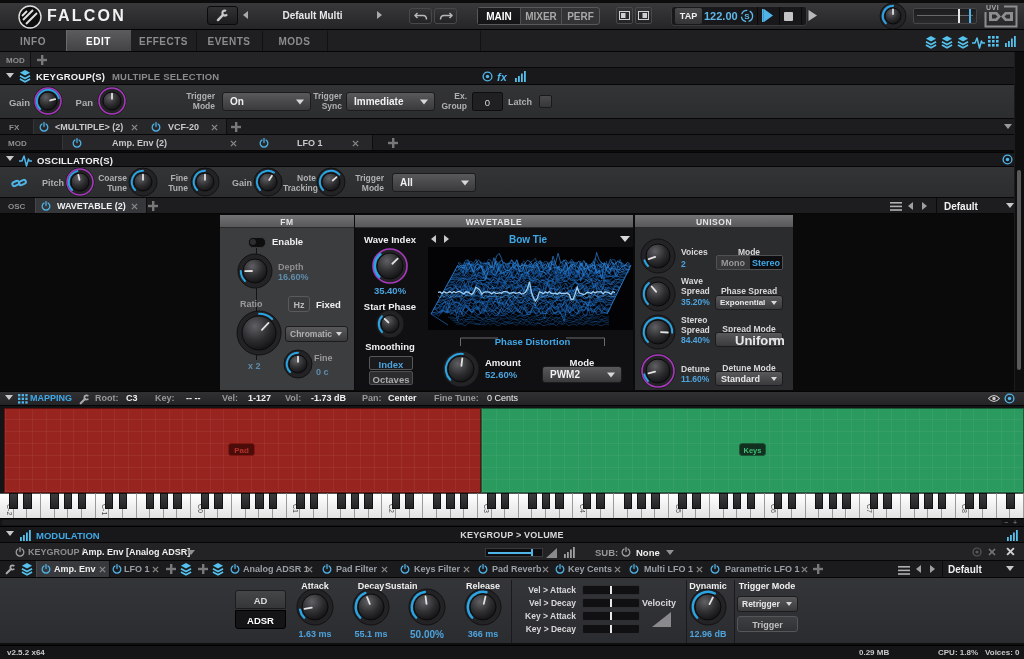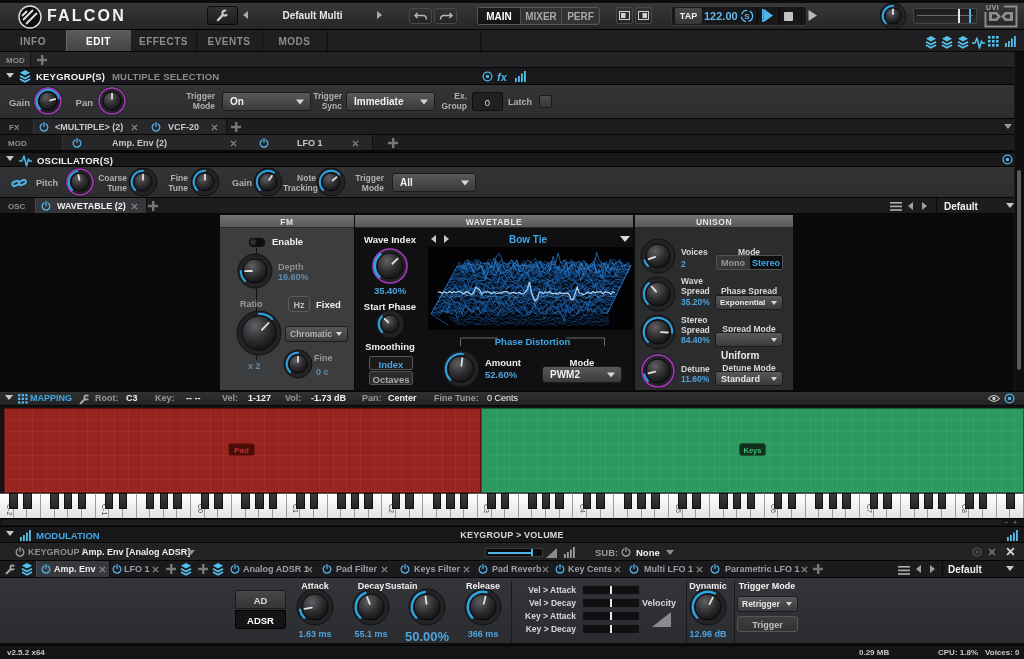--- a/index.html
+++ b/index.html
@@ -269,21 +269,21 @@
 <circle cx="5" cy="5" r="4" fill="none" stroke="#4fb4e8" stroke-width="1.2"></circle>
       <circle cx="5" cy="5" r="1.6" fill="#4fb4e8"></circle>
     </svg>
 <div style="position:absolute;left:0px;top:167px;width:1014px;height:31px;background:linear-gradient(#323436,#2b2d2f);border-bottom:1px solid #070707;box-sizing:border-box;"></div>
 <svg style="position:absolute;left:11px;top:176px" width="16" height="14" viewBox="0 0 16 14">
 <g fill="none" stroke="#4fb4e8" stroke-width="2">
         <rect x="1" y="5.5" width="7" height="4" rx="2" transform="rotate(-25 4.5 7)"></rect>
         <rect x="8" y="4.5" width="7" height="4" rx="2" transform="rotate(-25 11.5 6.5)"></rect>
       </g>
     </svg>
-<div style="position:absolute;left:36px;top:179px;font-size:9px;color:#b0b0b2;font-weight:bold;line-height:1;white-space:nowrap;width:28px;text-align:left;">Pitch</div>
+<div style="position:absolute;left:36px;top:179px;font-size:9px;color:#b0b0b2;font-weight:bold;line-height:1;white-space:nowrap;width:28px;text-align:right;">Pitch</div>
 <svg style="position:absolute;left:64px;top:166px" width="32" height="32">
       <circle cx="16" cy="16" r="14" fill="#232326" stroke="#121214" stroke-width="1"></circle>
       <circle cx="16" cy="16" r="13" fill="none" stroke="#a838bc" stroke-width="1.6"></circle>
       <path d="M8.08 23.92 A11.20 11.20 0 0 1 13.39 5.11" fill="none" stroke="#2aa4e2" stroke-width="2.0" stroke-linecap="round"></path>
       <circle cx="16" cy="16" r="9" fill="url(#kg)" stroke="#0a0a0c" stroke-width="1"></circle>
       <line x1="15.47" y1="13.81" x2="14.28" y2="8.82" stroke="#e2e2e2" stroke-width="1.8" stroke-linecap="round"></line>
     </svg>
 <div style="position:absolute;left:94px;top:174px;font-size:8.5px;color:#b0b0b2;font-weight:bold;line-height:1;white-space:nowrap;width:33px;text-align:right;">Coarse</div>
 <div style="position:absolute;left:94px;top:184px;font-size:8.5px;color:#b0b0b2;font-weight:bold;line-height:1;white-space:nowrap;width:33px;text-align:right;">Tune</div>
 <svg style="position:absolute;left:127px;top:166px" width="32" height="32">
@@ -524,21 +524,21 @@
       <circle cx="19" cy="19" r="17" fill="#232326" stroke="#121214" stroke-width="1"></circle>
       <path d="M8.96 29.04 A14.20 14.20 0 1 1 33.18 19.71" fill="none" stroke="#2aa4e2" stroke-width="2.0" stroke-linecap="round"></path>
       <circle cx="19" cy="19" r="12" fill="url(#kg)" stroke="#0a0a0c" stroke-width="1"></circle>
       <line x1="22.00" y1="19.15" x2="28.83" y2="19.49" stroke="#e2e2e2" stroke-width="1.8" stroke-linecap="round"></line>
     </svg>
 <div style="position:absolute;left:681px;top:316px;font-size:8.5px;color:#d8d8da;font-weight:bold;line-height:1;white-space:nowrap;">Stereo</div>
 <div style="position:absolute;left:681px;top:326px;font-size:8.5px;color:#d8d8da;font-weight:bold;line-height:1;white-space:nowrap;">Spread</div>
 <div style="position:absolute;left:681px;top:336px;font-size:8.5px;color:#4da3dd;font-weight:bold;line-height:1;white-space:nowrap;">84.40%</div>
 <div style="position:absolute;left:714px;top:325px;font-size:8.5px;color:#d8d8da;font-weight:bold;line-height:1;white-space:nowrap;width:70px;text-align:center;">Spread Mode</div>
 <div style="position:absolute;left:715px;top:332px;width:68px;height:15px;background:linear-gradient(#59595c,#3a3a3d);border:1px solid #1c1c1e;border-radius:3px;box-sizing:border-box;">
-<div style="position:absolute;left:5px;top:50%;transform:translateY(-50%);font-size:10px;font-weight:bold;color:#e8e8ea;line-height:1;white-space:nowrap;margin-top:16px;">Uniform</div>
+<div style="position:absolute;left:19px;top:50%;transform:translateY(-50%);font-size:13px;font-weight:bold;color:#e8e8ea;line-height:1;white-space:nowrap;">Uniform</div>
 <div style="position:absolute;right:5px;top:50%;transform:translateY(-50%);width:0;height:0;border-left:3.5px solid transparent;border-right:3.5px solid transparent;border-top:4.5px solid #d8d8d8;"></div>
     </div>
 <svg style="position:absolute;left:639px;top:352px" width="38" height="38">
       <circle cx="19" cy="19" r="17" fill="#232326" stroke="#121214" stroke-width="1"></circle>
       <circle cx="19" cy="19" r="16" fill="none" stroke="#a838bc" stroke-width="1.6"></circle>
       <path d="M8.96 29.04 A14.20 14.20 0 0 1 5.20 22.36" fill="none" stroke="#2aa4e2" stroke-width="2.0" stroke-linecap="round"></path>
       <circle cx="19" cy="19" r="12" fill="url(#kg)" stroke="#0a0a0c" stroke-width="1"></circle>
       <line x1="16.09" y1="19.71" x2="9.44" y2="21.33" stroke="#e2e2e2" stroke-width="1.8" stroke-linecap="round"></line>
     </svg>
 <div style="position:absolute;left:681px;top:365px;font-size:8.5px;color:#d8d8da;font-weight:bold;line-height:1;white-space:nowrap;">Detune</div>
@@ -802,21 +802,21 @@
       <line x1="18.80" y1="16.98" x2="16.08" y2="10.09" stroke="#e2e2e2" stroke-width="1.8" stroke-linecap="round"></line>
     </svg>
 <div style="position:absolute;left:341px;top:630px;font-size:9px;color:#4da3dd;font-weight:bold;line-height:1;white-space:nowrap;width:60px;text-align:center;">55.1 ms</div>
 <div style="position:absolute;left:385px;top:582px;font-size:9px;color:#f0f0f0;font-weight:bold;line-height:1;white-space:nowrap;width:60px;text-align:left;">Sustain</div>
 <svg style="position:absolute;left:407px;top:587px" width="40" height="40">
       <circle cx="20" cy="20" r="18" fill="#232326" stroke="#121214" stroke-width="1"></circle>
       <path d="M9.25 30.75 A15.20 15.20 0 0 1 17.86 4.95" fill="none" stroke="#2aa4e2" stroke-width="2.4" stroke-linecap="round"></path>
       <circle cx="20" cy="20" r="13" fill="url(#kg)" stroke="#0a0a0c" stroke-width="1"></circle>
       <line x1="19.54" y1="16.78" x2="18.50" y2="9.45" stroke="#e2e2e2" stroke-width="1.8" stroke-linecap="round"></line>
     </svg>
-<div style="position:absolute;left:397px;top:630px;font-size:13px;color:#4da3dd;font-weight:bold;line-height:1;white-space:nowrap;width:60px;text-align:center;">50.00%</div>
+<div style="position:absolute;left:397px;top:630px;font-size:10px;color:#4da3dd;font-weight:bold;line-height:1;white-space:nowrap;width:60px;text-align:center;">50.00%</div>
 <div style="position:absolute;left:453px;top:582px;font-size:9px;color:#f0f0f0;font-weight:bold;line-height:1;white-space:nowrap;width:60px;text-align:center;">Release</div>
 <svg style="position:absolute;left:463px;top:587px" width="40" height="40">
       <circle cx="20" cy="20" r="18" fill="#232326" stroke="#121214" stroke-width="1"></circle>
       <path d="M9.25 30.75 A15.20 15.20 0 0 1 23.55 5.22" fill="none" stroke="#2aa4e2" stroke-width="2.4" stroke-linecap="round"></path>
       <circle cx="20" cy="20" r="13" fill="url(#kg)" stroke="#0a0a0c" stroke-width="1"></circle>
       <line x1="20.76" y1="16.84" x2="22.49" y2="9.63" stroke="#e2e2e2" stroke-width="1.8" stroke-linecap="round"></line>
     </svg>
 <div style="position:absolute;left:453px;top:630px;font-size:9px;color:#4da3dd;font-weight:bold;line-height:1;white-space:nowrap;width:60px;text-align:center;">366 ms</div>
 <div style="position:absolute;left:511px;top:580px;width:1px;height:63px;background:#1a1a1c;"></div>
 <div style="position:absolute;left:518px;top:586px;font-size:8.5px;color:#d8d8da;font-weight:bold;line-height:1;white-space:nowrap;width:58px;text-align:right;">Vel &gt; Attack</div>

